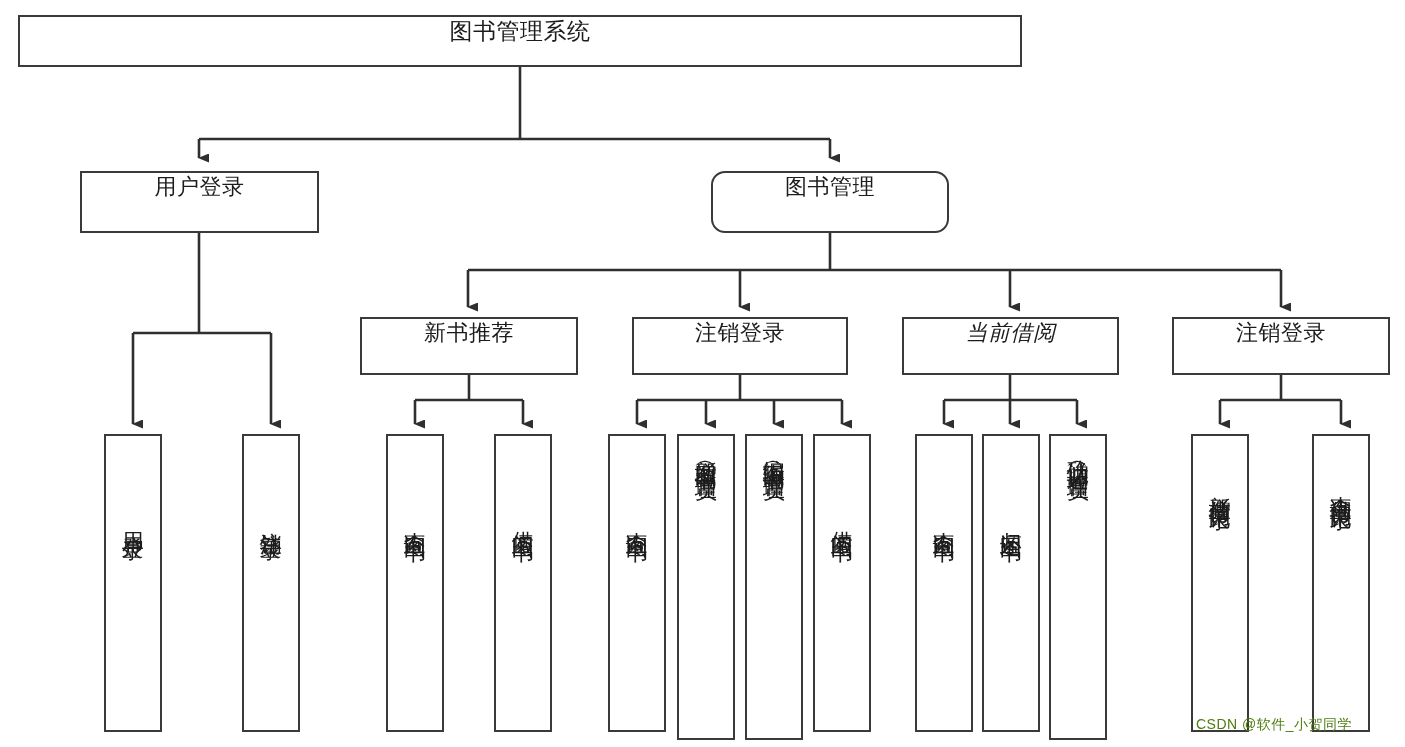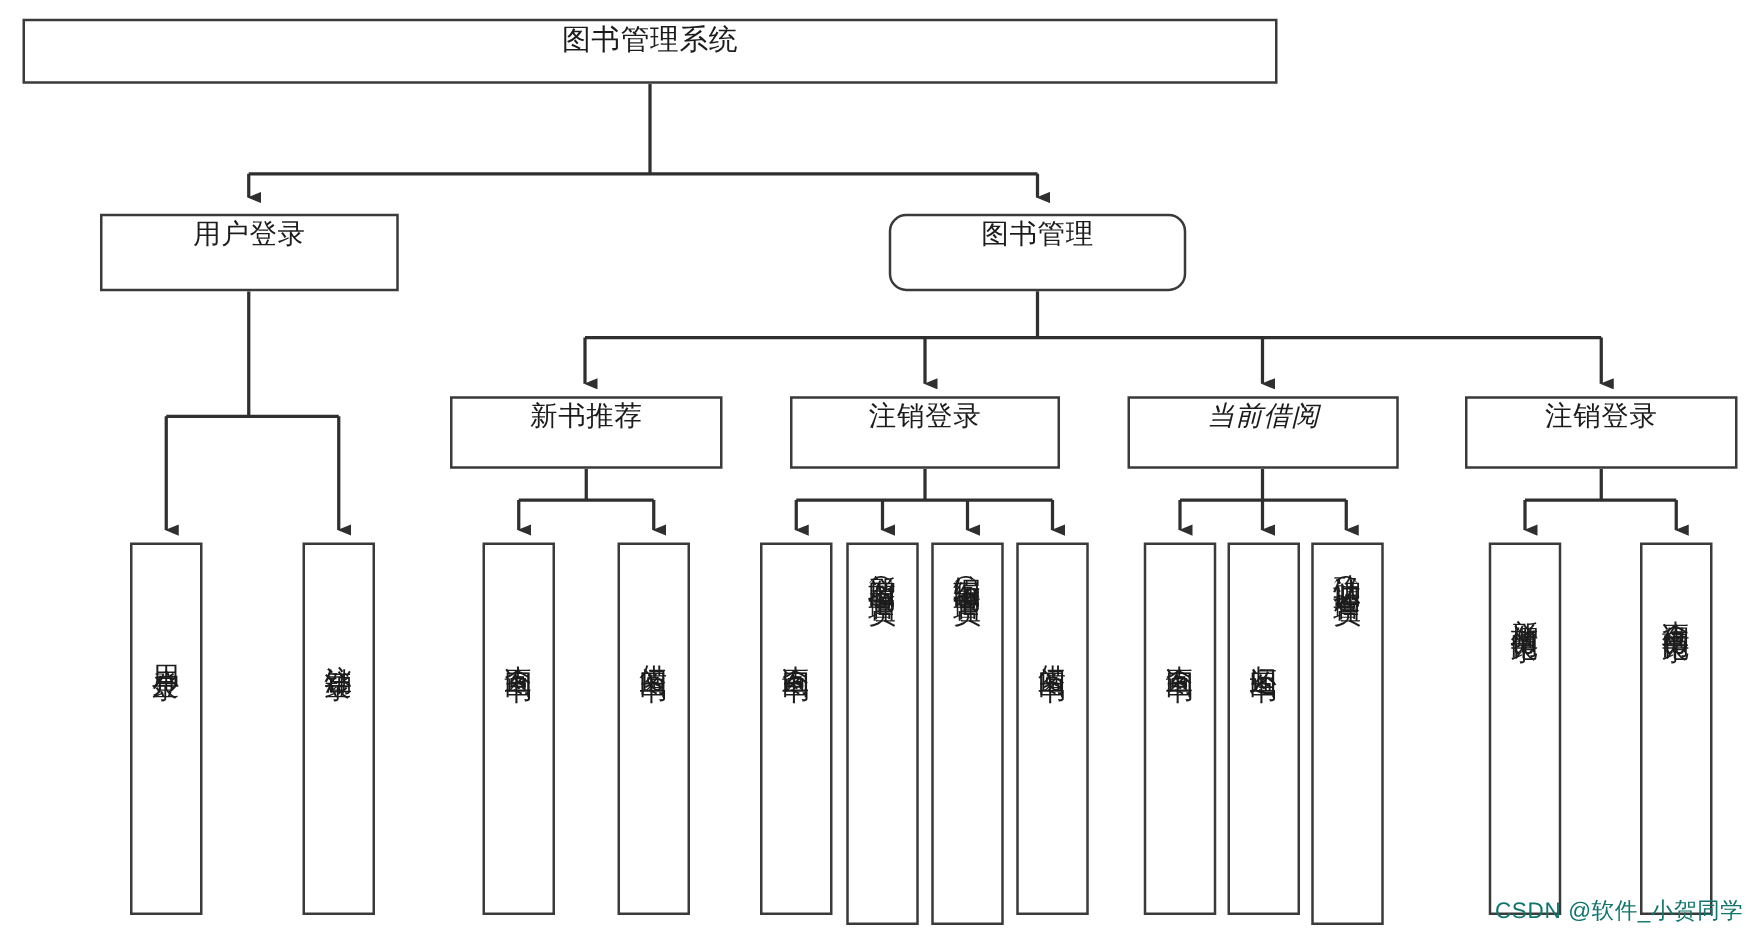--- a/index.html
+++ b/index.html
@@ -59,22 +59,22 @@
   .node.vert .node-label {
     writing-mode: vertical-rl;
     text-orientation: upright;
     font-size: 22px;
     line-height: 1.15;
     letter-spacing: 3px;
     white-space: nowrap;
   }
   .watermark {
     position: absolute;
-    font-size: 18px;
-    color: #0f766e;
+    font-size: 14px;
+    color: #4d7c0f;
     white-space: nowrap;
     letter-spacing: 0.5px;
     font-family: "Liberation Sans", "DejaVu Sans", sans-serif;
   }
 </style>
 </head>
 <body>
 
 <div id="diagram-root">
 

